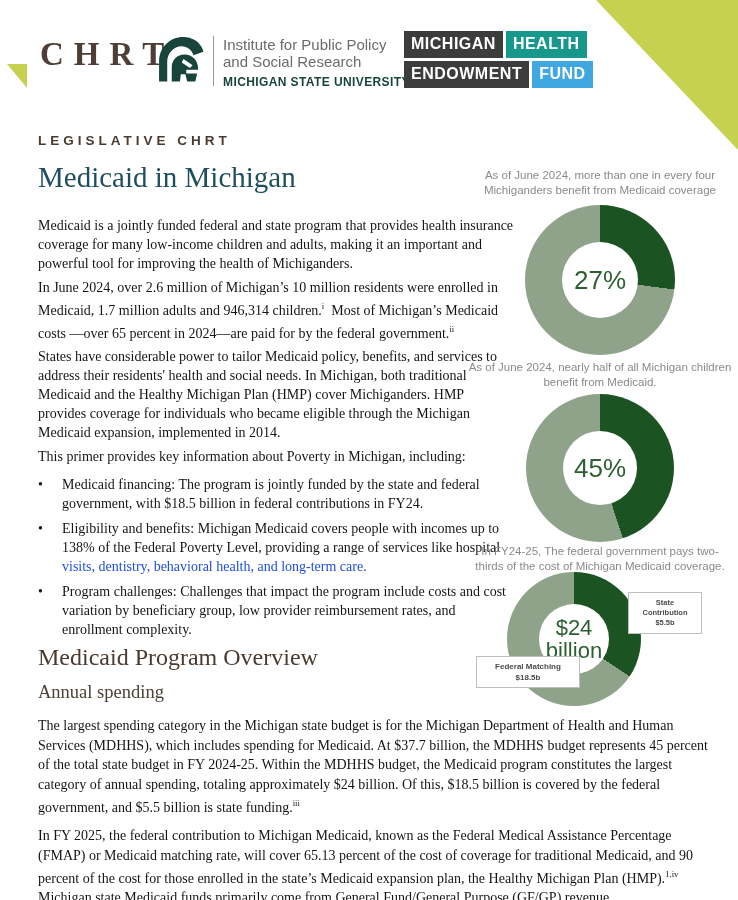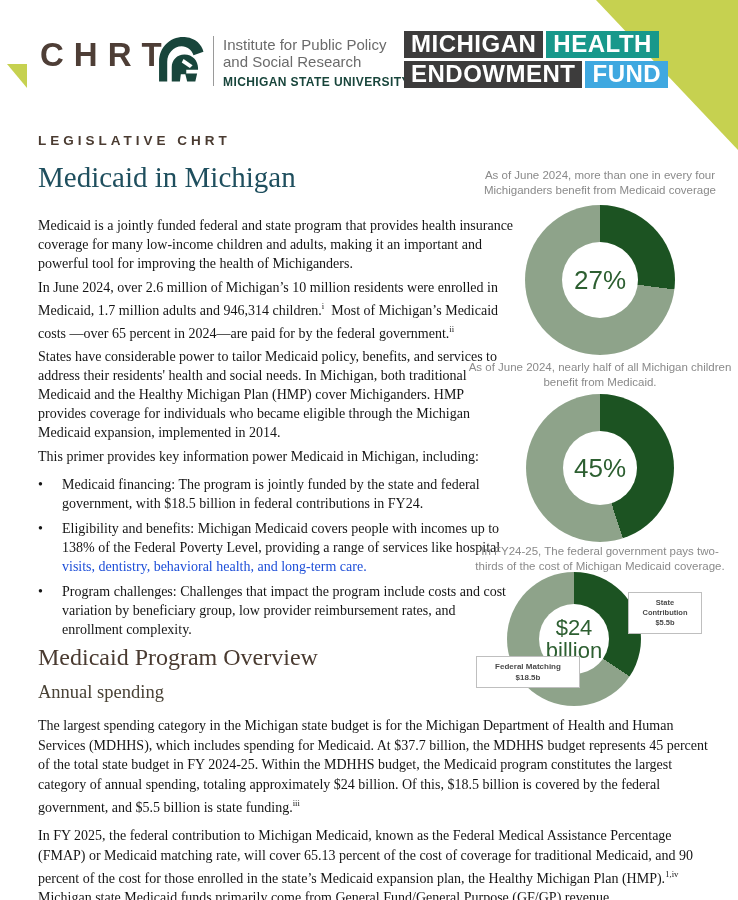--- a/index.html
+++ b/index.html
@@ -8,30 +8,30 @@
          font-family:"Liberation Serif", serif; color:#151515; }
 
   
   .corner-tri { position:absolute; top:0; right:0; width:142px; height:150px;
     background:#c6d150; clip-path:polygon(0 0,100% 0,100% 100%); }
   .side-tri { position:absolute; left:7px; top:64px; width:20px; height:24px;
     background:#c6d150; clip-path:polygon(0 0,100% 0,100% 100%); }
 
   
   .chrt { position:absolute; left:40px; top:36px;
-    font-family:Liberation Sans, sans-serif; font-weight:bold; font-size:33px;
+    font-family:Liberation Serif, serif; font-weight:bold; font-size:33px;
     letter-spacing:10px; color:#4e3e36;text-align:right; }
   .helmet { position:absolute; left:150px; top:29px; width:58px; height:58px; }
   .hdr-divider { position:absolute; left:213px; top:36px; width:1px; height:50px; background:#9a9a9a; }
   .inst { position:absolute; left:223px; top:36px; font-family:"Liberation Sans", sans-serif; }
   .inst .l { font-size:15px; line-height:17px; color:#6b6b6b; }
   .inst .u { margin-top:5px; font-size:12px; font-weight:bold; letter-spacing:.4px; color:#18453b; }
   .mhef { position:absolute; left:404px; top:31px; font-family:"Liberation Sans", sans-serif; }
   .mhef .row { display:flex; gap:3px; margin-bottom:3px; }
-  .mhef .cell { color:#fff; font-weight:bold; font-size:24px; letter-spacing:.5px;
+  .mhef .cell { color:#fff; font-weight:bold; font-size:16px; letter-spacing:.5px;
     padding:2px 7px 3px; line-height:22px; }
   .bg-dark { background:#3d3c3c; } .bg-teal { background:#18988b; } .bg-blue { background:#3fa8e0; }
 
   
   .leftcol { position:absolute; left:38px; top:133px; width:476px; }
   .eyebrow { font-family:"Liberation Sans", sans-serif; font-weight:bold; font-size:13.5px;
     letter-spacing:4px; color:#4a3b31; }
   .doc-title { margin-top:13px; font-size:29px; color:#1f4f5e; font-weight:normal; }
   .body-p { margin-top:5px; font-size:14px; line-height:19px; text-align:left; }
   .body-p.first { margin-top:22px; }
@@ -99,21 +99,21 @@
     <span class="cell bg-blue">FUND</span>
   </div>
 </div>
 
 <div class="leftcol">
   <div class="eyebrow">LEGISLATIVE CHRT</div>
   <h1 class="doc-title">Medicaid in Michigan</h1>
   <p class="body-p first"><span>Medicaid is a jointly funded federal and state program that provides health insurance coverage for many low-income children and adults, making it an important and powerful tool for improving the health of Michiganders.</span></p>
   <p class="body-p"><span>In June 2024, over 2.6 million of Michigan’s 10 million residents were enrolled in Medicaid, 1.7 million adults and 946,314 children.</span><sup>i</sup><span>&nbsp; Most of Michigan’s Medicaid costs —over 65 percent in 2024—are paid for by the federal government.</span><sup>ii</sup></p>
   <p class="body-p"><span>States have considerable power to tailor Medicaid policy, benefits, and services to address their residents' health and social needs. In Michigan, both traditional Medicaid and the Healthy Michigan Plan (HMP) cover Michiganders. HMP provides coverage for individuals who became eligible through the Michigan Medicaid expansion, implemented in 2014.</span></p>
-  <p class="body-p"><span>This primer provides key information power Medicaid in Michigan, including:</span></p>
+  <p class="body-p"><span>This primer provides key information about Poverty in Michigan, including:</span></p>
   <ul class="bullet-list">
     <li>
       <span class="bullet-marker">•</span>
       <span><span>Medicaid financing: The program is jointly funded by the state and federal government, with $18.5 billion in federal contributions in FY24.</span></span>
     </li>
     <li>
       <span class="bullet-marker">•</span>
       <span><span>Eligibility and benefits: Michigan Medicaid covers people with incomes up to 138% of the Federal Poverty Level, providing a range of services like hospital </span><span class="link-text">visits, dentistry, behavioral health, and long-term care.</span></span>
     </li>
     <li>

